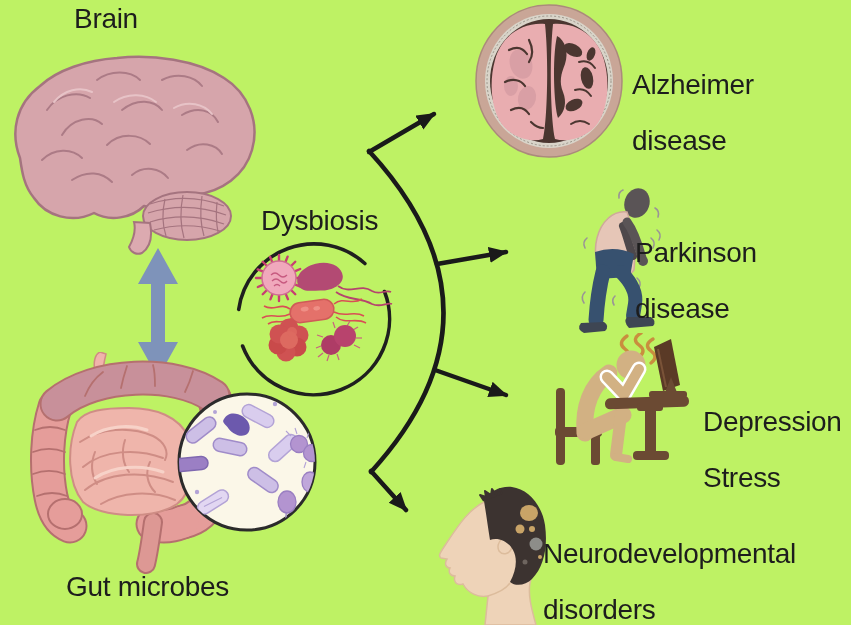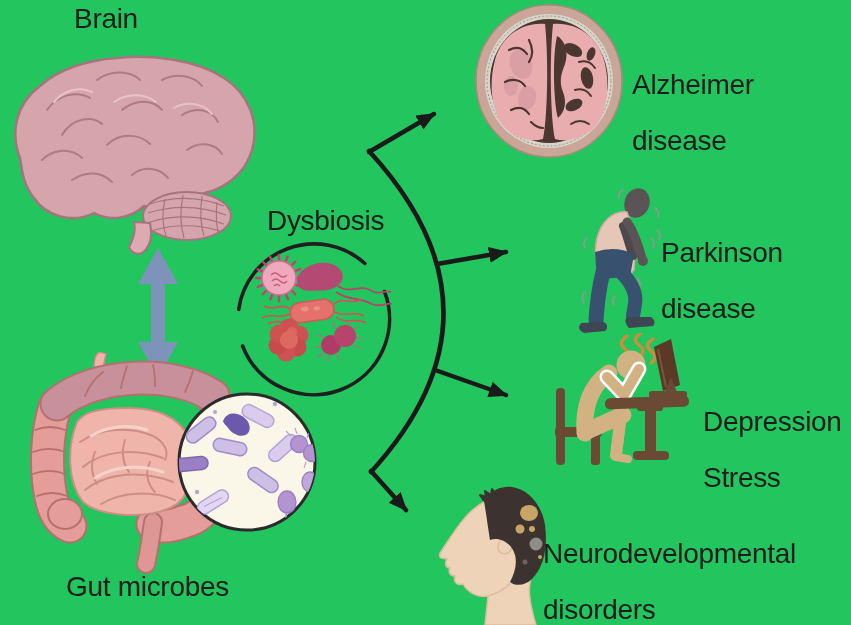--- a/index.html
+++ b/index.html
@@ -1,17 +1,17 @@
 <!DOCTYPE html>
 <html><head>
 <meta charset="utf-8">
 <style>
   html,body{margin:0;padding:0;background:#ffffff;}
   #canvas{
-    position:relative;width:851px;height:625px;background:#22c55e;
+    position:relative;width:851px;height:625px;background:#bef264;
     font-family:"Liberation Sans",sans-serif;overflow:hidden;
   }
   .art{position:absolute;}
   .lbl{
     position:absolute;font-size:28px;line-height:37px;color:#1d1d1d;
     white-space:nowrap;letter-spacing:-0.3px;
   }
   .lbl span{display:block;margin-top:19px;}
 </style>
 </head>
@@ -376,28 +376,28 @@
       <circle cx="92" cy="52" r="4.5" fill="#c9a467"></circle>
       <circle cx="104" cy="52" r="3" fill="#c9a467"></circle>
       <circle cx="108" cy="67" r="6.5" fill="#8d8d89"></circle>
       <circle cx="97" cy="85" r="2.5" fill="#6e655f"></circle>
       <circle cx="112" cy="80" r="2" fill="#c9a467"></circle>
     </g>
     <path d="M60,119 C70,116 78,112 82,106" fill="none" stroke="#dcbc9c" stroke-width="1.5"></path>
   </svg>
 
   <div class="lbl" style="left:74px;top:0px">Brain</div>
-  <div class="lbl" style="left:267px;top:202px">Dysbiosis</div>
+  <div class="lbl" style="left:261px;top:202px">Dysbiosis</div>
   <div class="lbl" style="left:66px;top:568px">Gut microbes</div>
 
   <div class="lbl" style="left:632px;top:47px">
     <span>Alzheimer</span>
     <span>disease</span>
   </div>
-  <div class="lbl" style="left:661px;top:215px">
+  <div class="lbl" style="left:635px;top:215px">
     <span>Parkinson</span>
     <span>disease</span>
   </div>
   <div class="lbl" style="left:703px;top:384px">
     <span>Depression</span>
     <span>Stress</span>
   </div>
   <div class="lbl" style="left:543px;top:516px">
     <span>Neurodevelopmental</span>
     <span>disorders</span>

